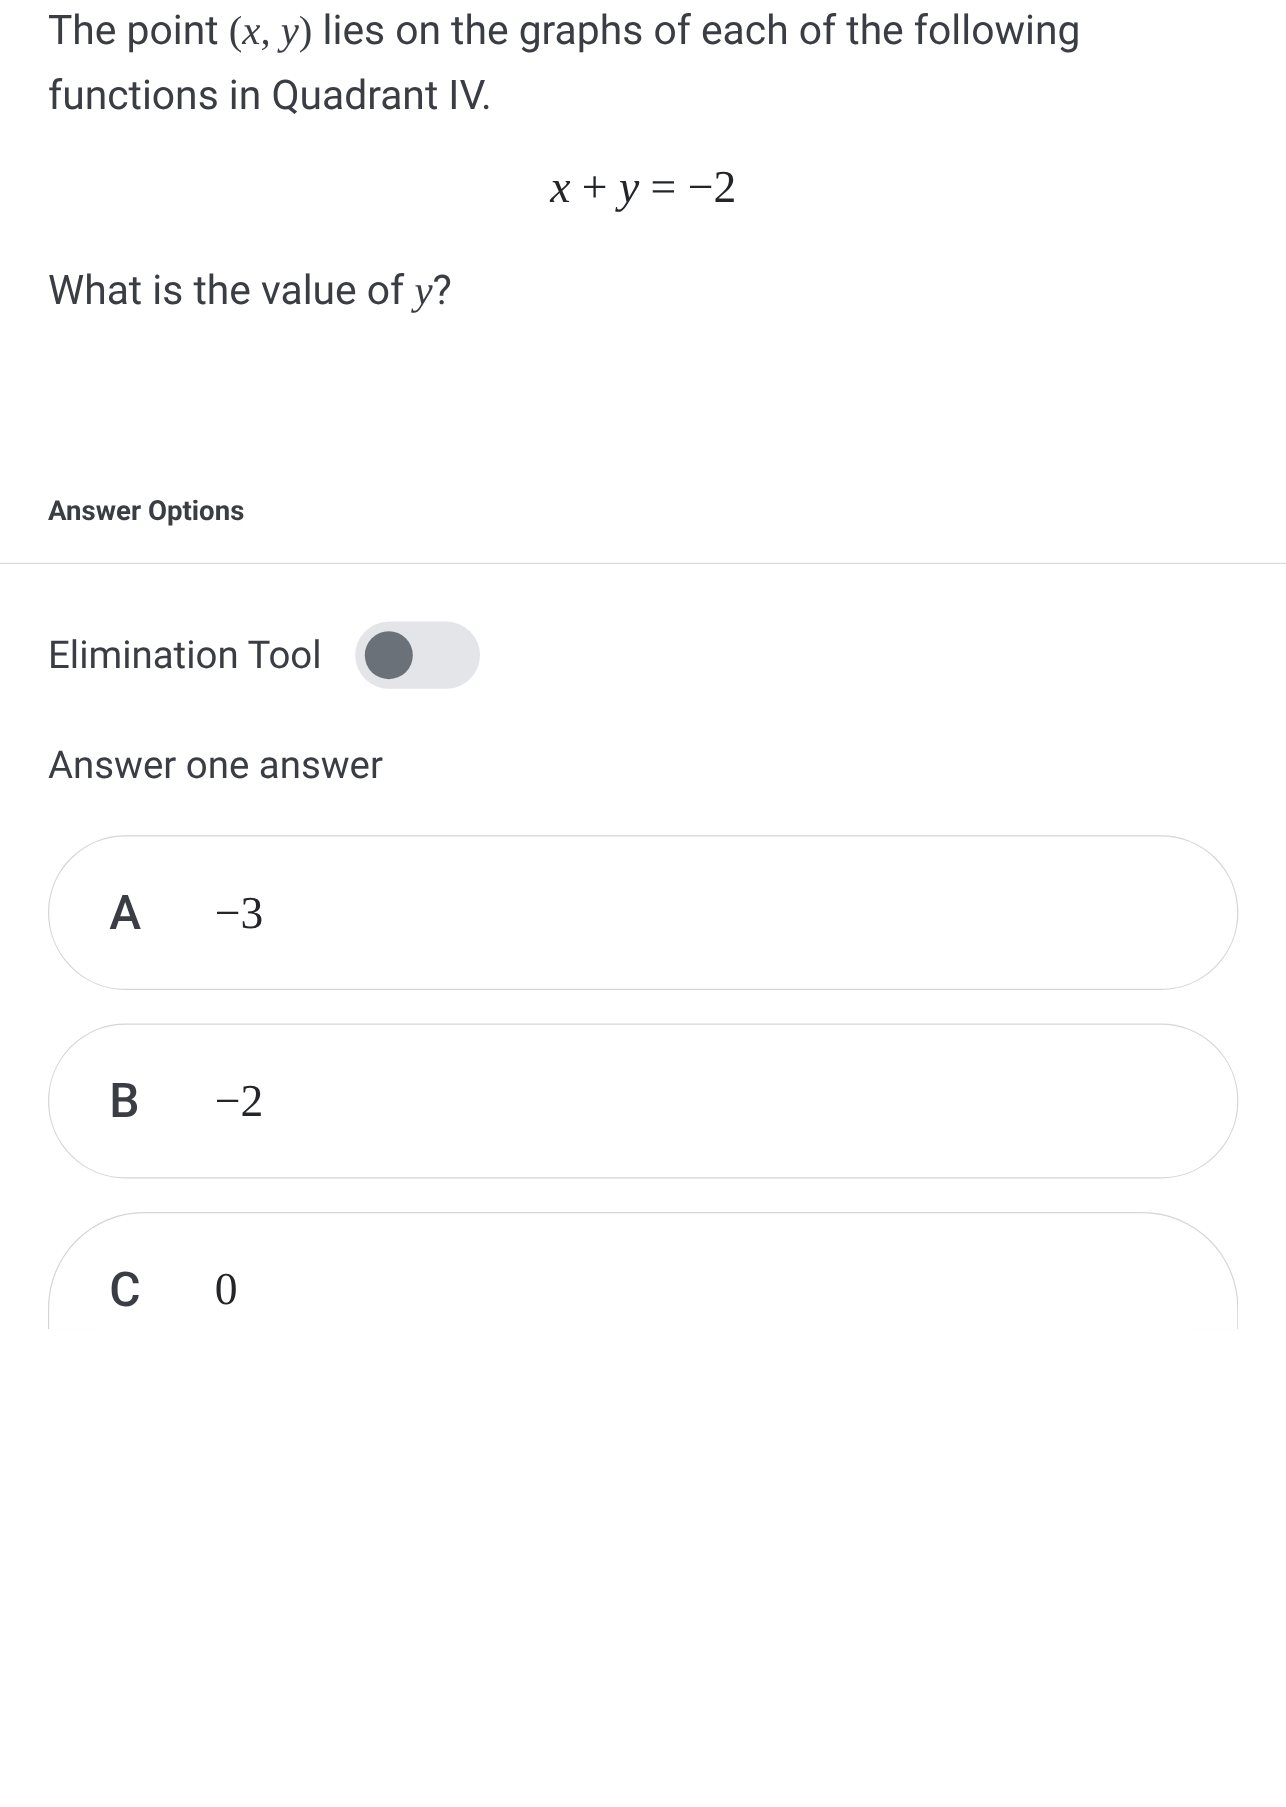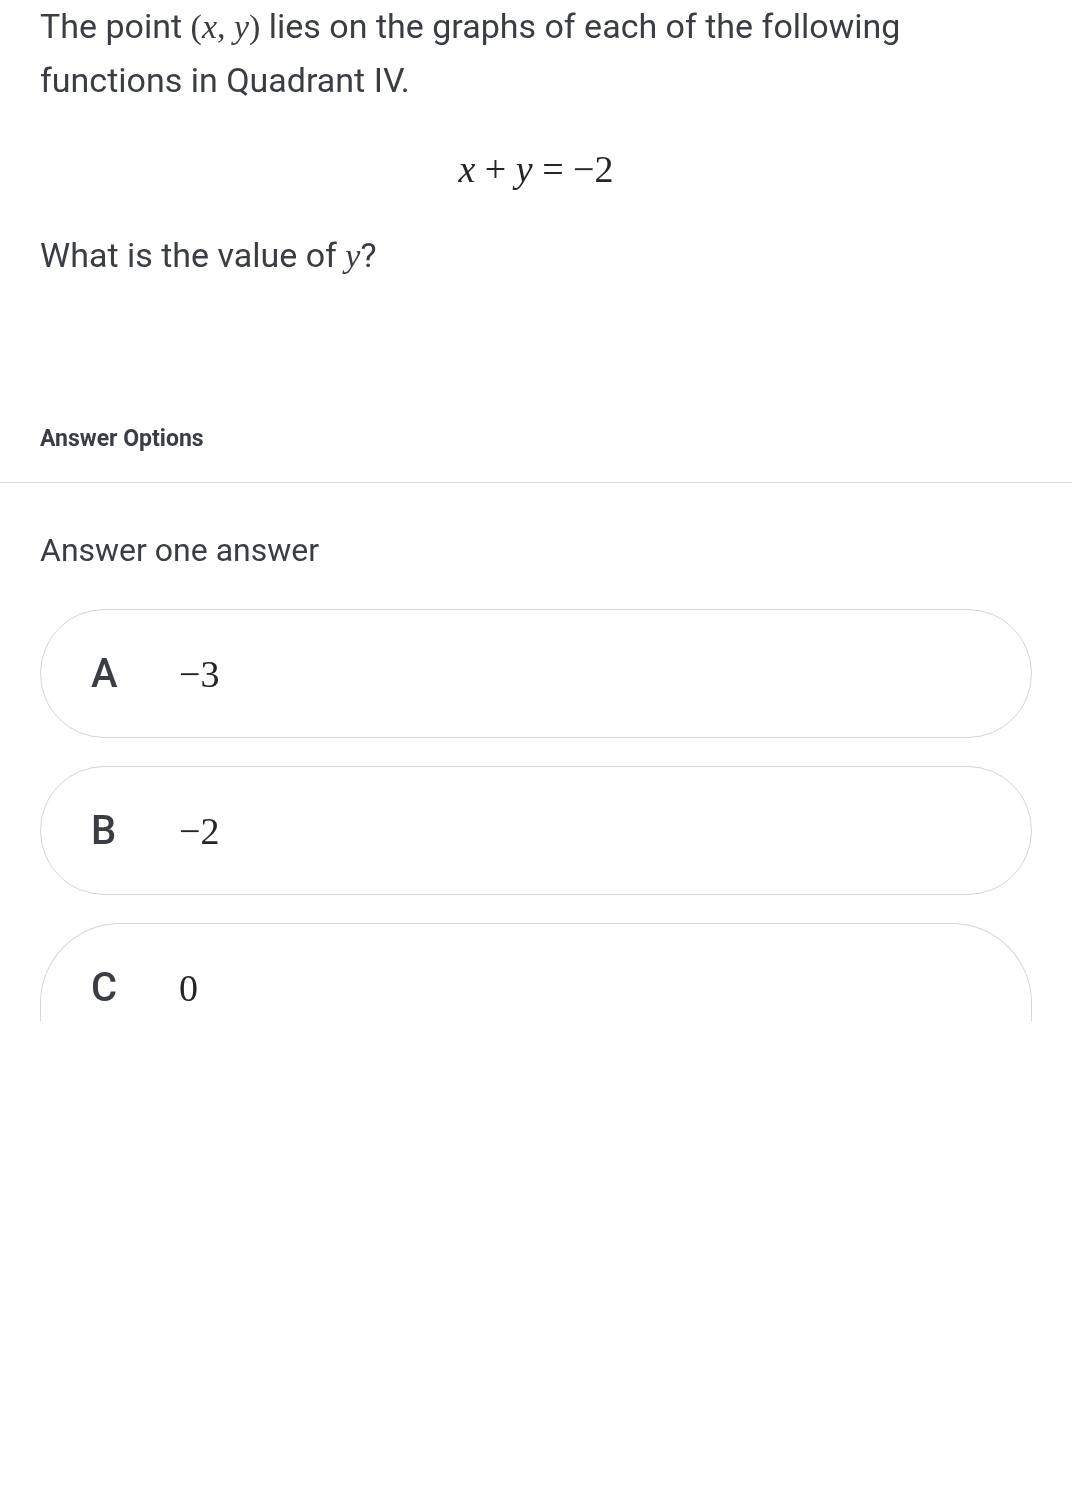--- a/index.html
+++ b/index.html
@@ -13,21 +13,21 @@
     width: 1072px;
     color: #3b3f45;
   }
   .container {
     padding: 0 40px;
   }
   .question-text {
     font-size: 34px;
     line-height: 1.55;
     color: #3a3e44;
-    margin-bottom: 41px;
+    margin-bottom: 28px;
   }
   .math-i {
     font-family: "Times New Roman", Times, serif;
     font-style: italic;
   }
   .math-n {
     font-family: "Times New Roman", Times, serif;
     font-style: normal;
   }
   .equations {
@@ -148,20 +148,26 @@
   </div>
 
   <p class="question-ask">
     <span>What is the value of </span><span class="math-i">y</span><span>?</span>
   </p>
 
   <h2 class="section-heading">Answer Options</h2>
 
   <hr class="divider">
 
+  <div class="elim-row">
+    <span class="elim-label">Elimination Tool</span>
+    <div class="toggle">
+      <div class="toggle-knob"></div>
+    </div>
+  </div>
 
   <p class="select-label">Answer one answer</p>
 
   <div class="options">
     <div class="option">
       <span class="option-letter">A</span>
       <span class="option-value">−3</span>
     </div>
     <div class="option">
       <span class="option-letter">B</span>

